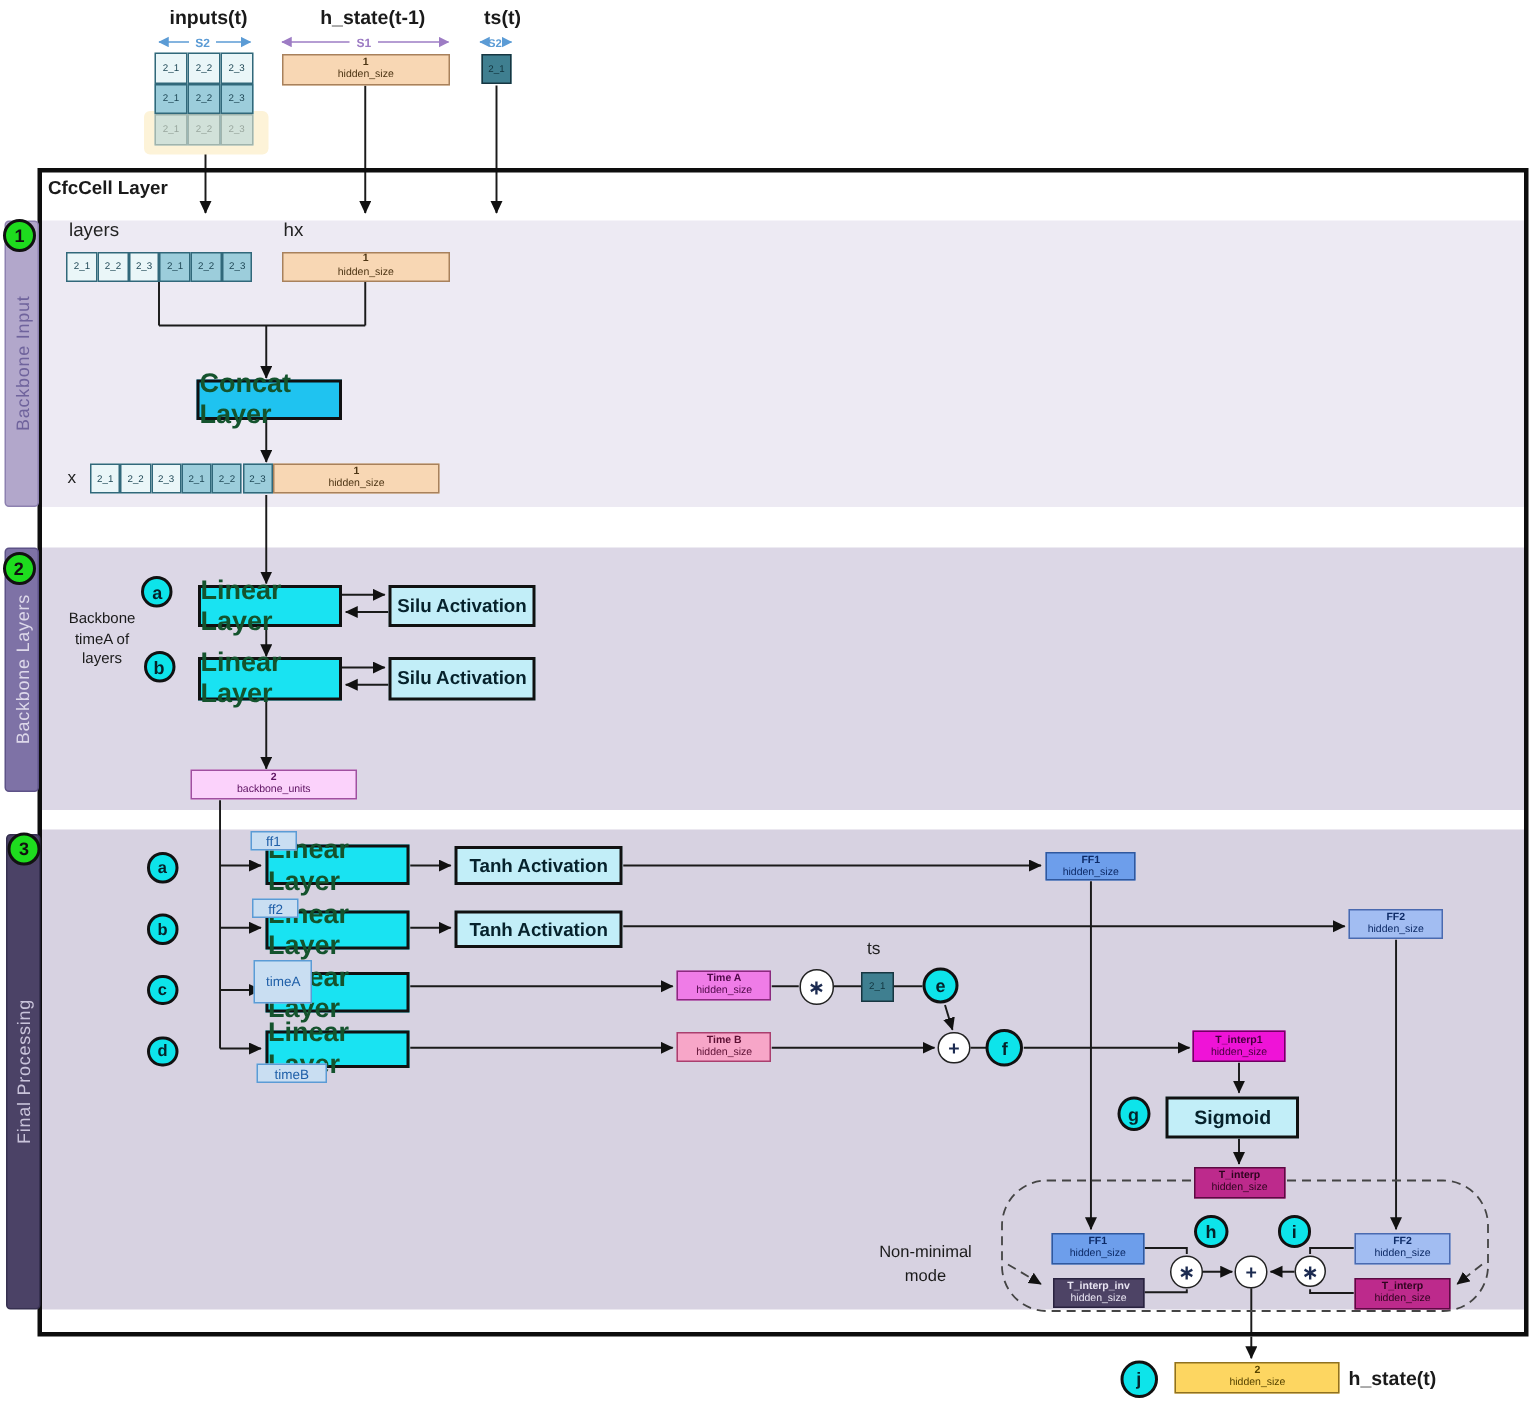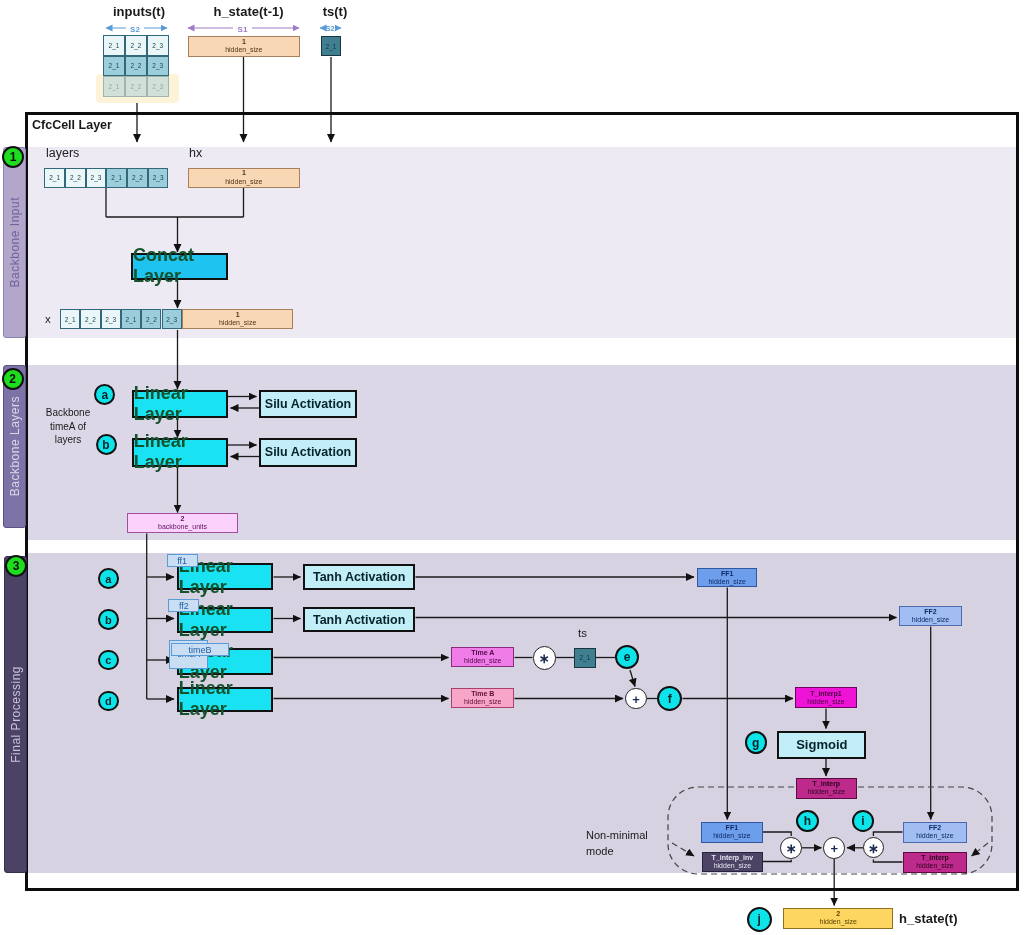--- a/index.html
+++ b/index.html
@@ -217,21 +217,21 @@
   </div>
 
   <div class="ccirc" style="left:98px;top:568.3px;width:20.6px;height:20.6px;font-size:11px;">a</div>
   <div class="ccirc" style="left:98px;top:609.3px;width:20.6px;height:20.6px;font-size:11px;">b</div>
   <div class="ccirc" style="left:98px;top:649.7px;width:20.6px;height:20.6px;font-size:11px;">c</div>
   <div class="ccirc" style="left:98px;top:690.9px;width:20.6px;height:20.6px;font-size:11px;">d</div>
 
   <div class="tag" style="left:166.7px;top:554px;width:31px;height:13px;">ff1</div>
   <div class="tag" style="left:168.3px;top:599px;width:31px;height:13px;">ff2</div>
   <div class="tag" style="left:169.3px;top:639.7px;width:39px;height:29px;">timeA</div>
-  <div class="tag" style="left:171px;top:643px;width:58px;height:13px;">timeB</div>
+  <div class="tag" style="left:171px;top:709px;width:47px;height:13px;">timeB</div>
 
   <div class="cybox" style="left:176.7px;top:563.3px;width:96.7px;height:26.7px;background:#19e3f2;">Linear Layer</div>
   <div class="cybox" style="left:176.7px;top:606.7px;width:96.7px;height:26px;background:#19e3f2;">Linear Layer</div>
   <div class="cybox" style="left:176.7px;top:648.3px;width:96.7px;height:26.7px;background:#19e3f2;">Linear Layer</div>
   <div class="cybox" style="left:176.7px;top:686.7px;width:96.7px;height:25px;background:#19e3f2;">Linear Layer</div>
   <div class="pale" style="left:303.3px;top:564.3px;width:111.7px;height:26px;">Tanh Activation</div>
   <div class="pale" style="left:303.3px;top:607px;width:111.7px;height:25.3px;">Tanh Activation</div>
 
   <div class="dbox" style="left:451.3px;top:647.3px;width:63px;height:19.4px;background:#ef7ce7;border-color:#8a2a7e;color:#4f0848;">
     <span class="l1">Time A</span>
@@ -265,21 +265,21 @@
     <span class="l1">T_interp1</span>
     <span class="l2">hidden_size</span>
   </div>
   <div class="ccirc" style="left:744.7px;top:731px;width:22px;height:23px;">g</div>
   <div class="pale" style="left:777.3px;top:730.7px;width:89px;height:28px;font-size:13px;">Sigmoid</div>
   <div class="dbox" style="left:796px;top:778px;width:60.7px;height:20.7px;background:#bd2a8c;border-color:#5c0a42;color:#2d041e;">
     <span class="l1">T_interp</span>
     <span class="l2">hidden_size</span>
   </div>
 
-  <div class="lbl" style="left:586px;top:828px;width:62px;text-align:left;font-size:11px;line-height:1.45;white-space:normal;">
+  <div class="lbl" style="left:586px;top:828px;width:62px;text-align:center;font-size:11px;line-height:1.45;white-space:normal;">
     <span>Non-minimal</span><br>
     <span>mode</span>
   </div>
 
   <div class="dbox" style="left:701px;top:821.7px;width:61.7px;height:21px;background:#6d9eeb;border-color:#30589e;color:#0d2a66;">
     <span class="l1">FF1</span>
     <span class="l2">hidden_size</span>
   </div>
   <div class="dbox" style="left:702px;top:851.7px;width:60.7px;height:20px;background:#4d4365;border-color:#29223f;color:#e9e5f2;">
     <span class="l1">T_interp_inv</span>

